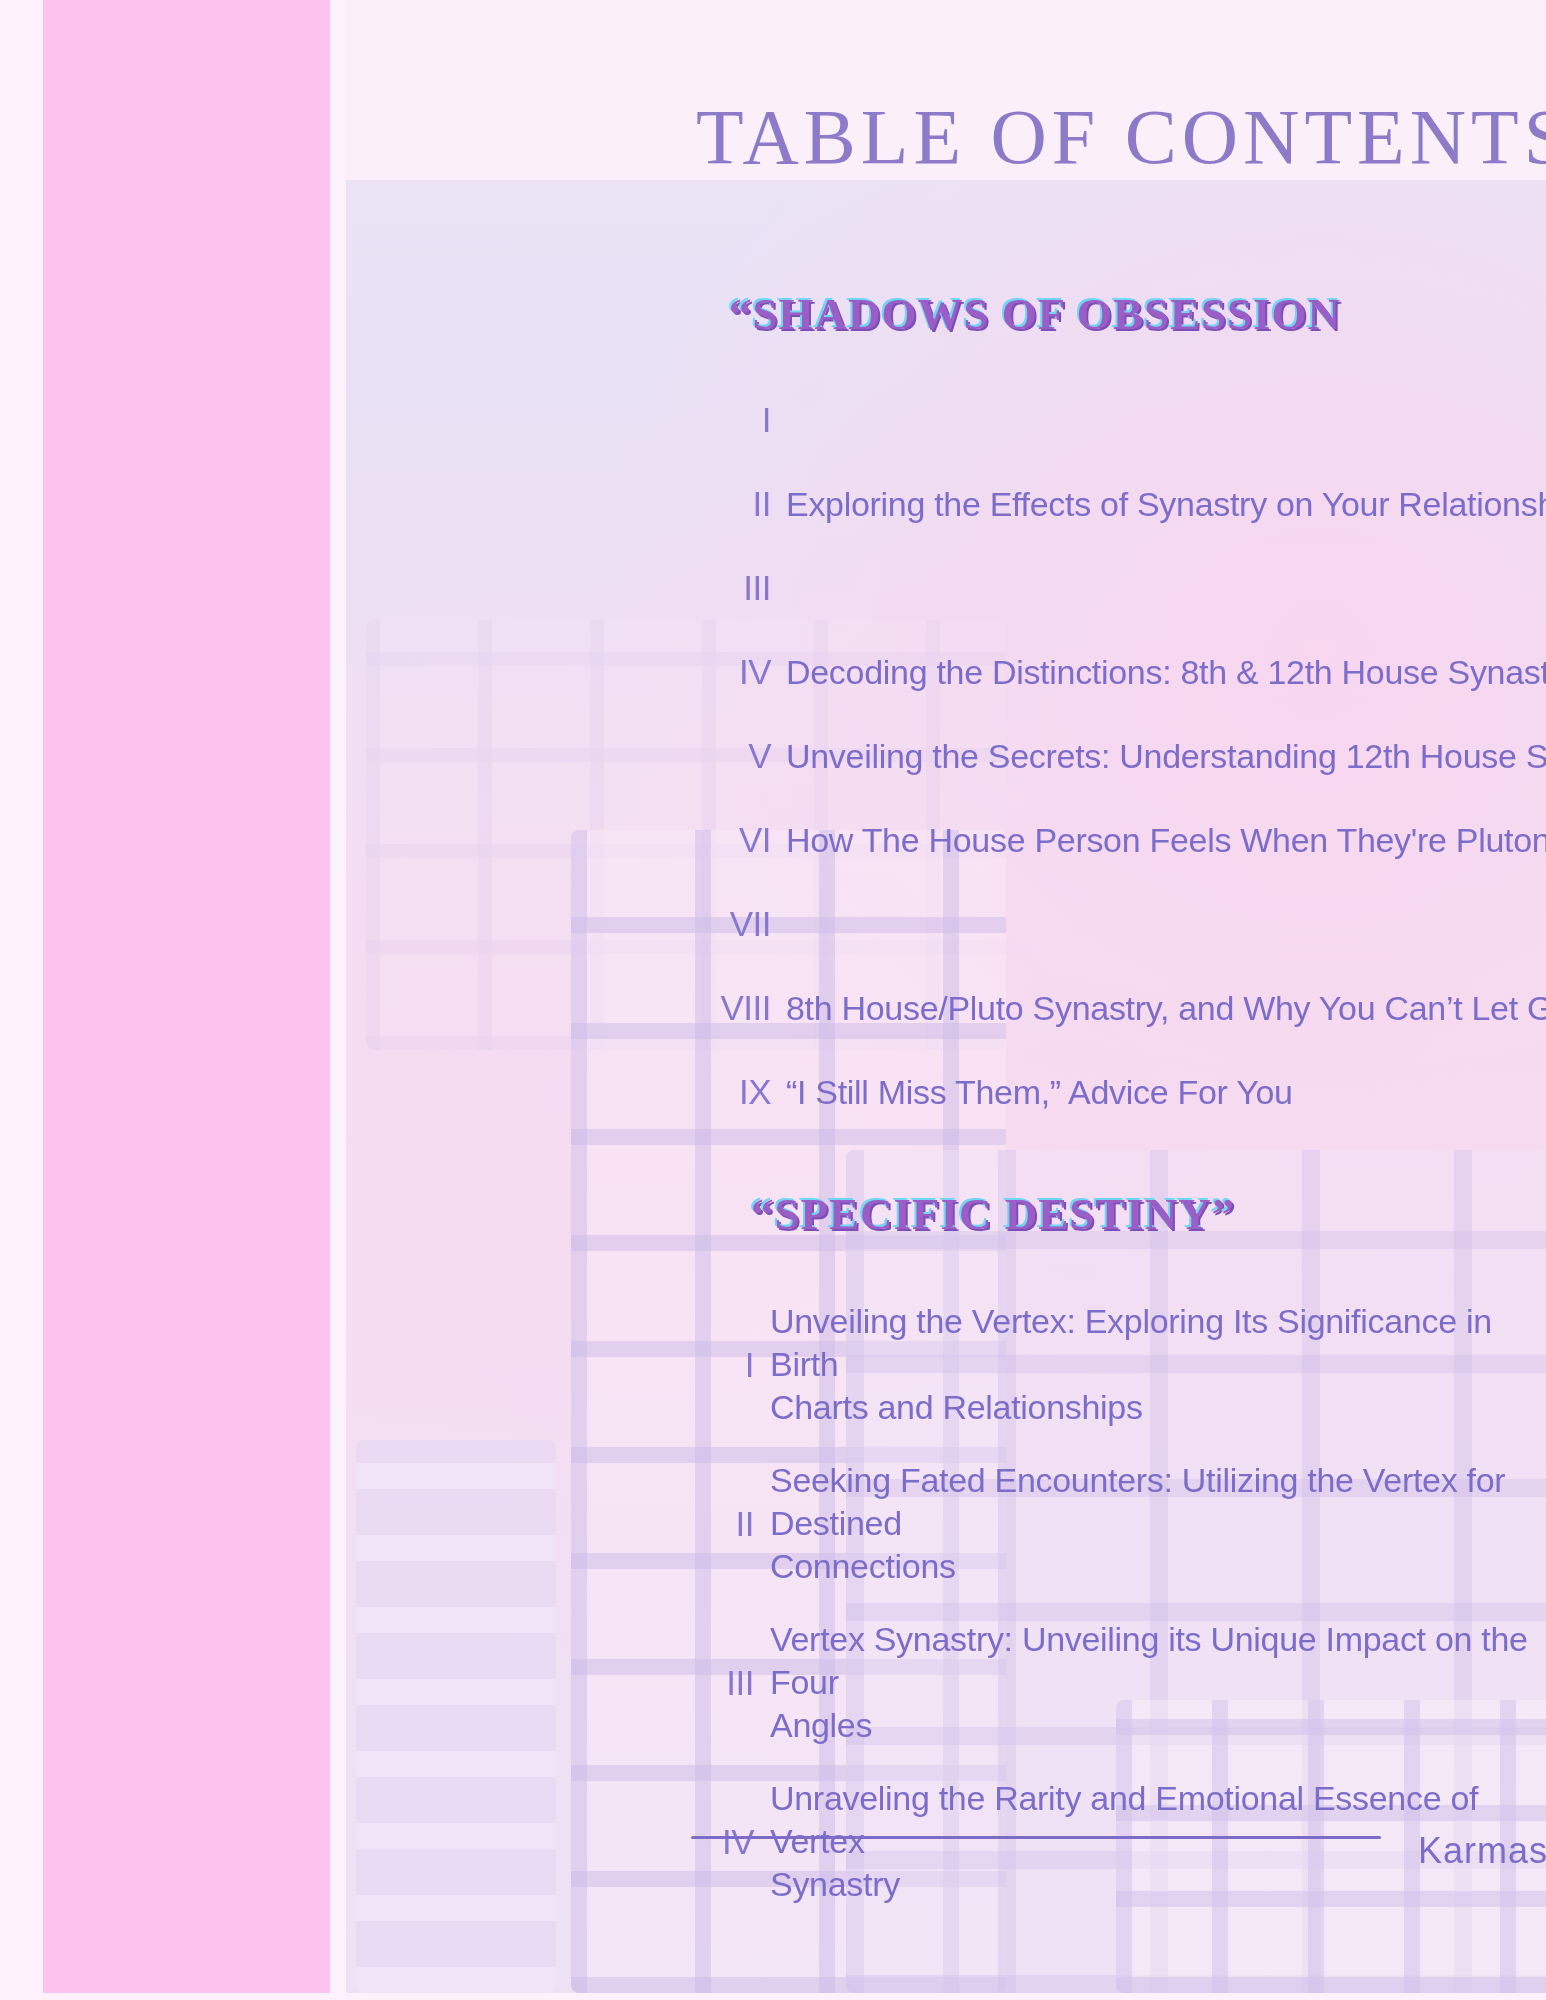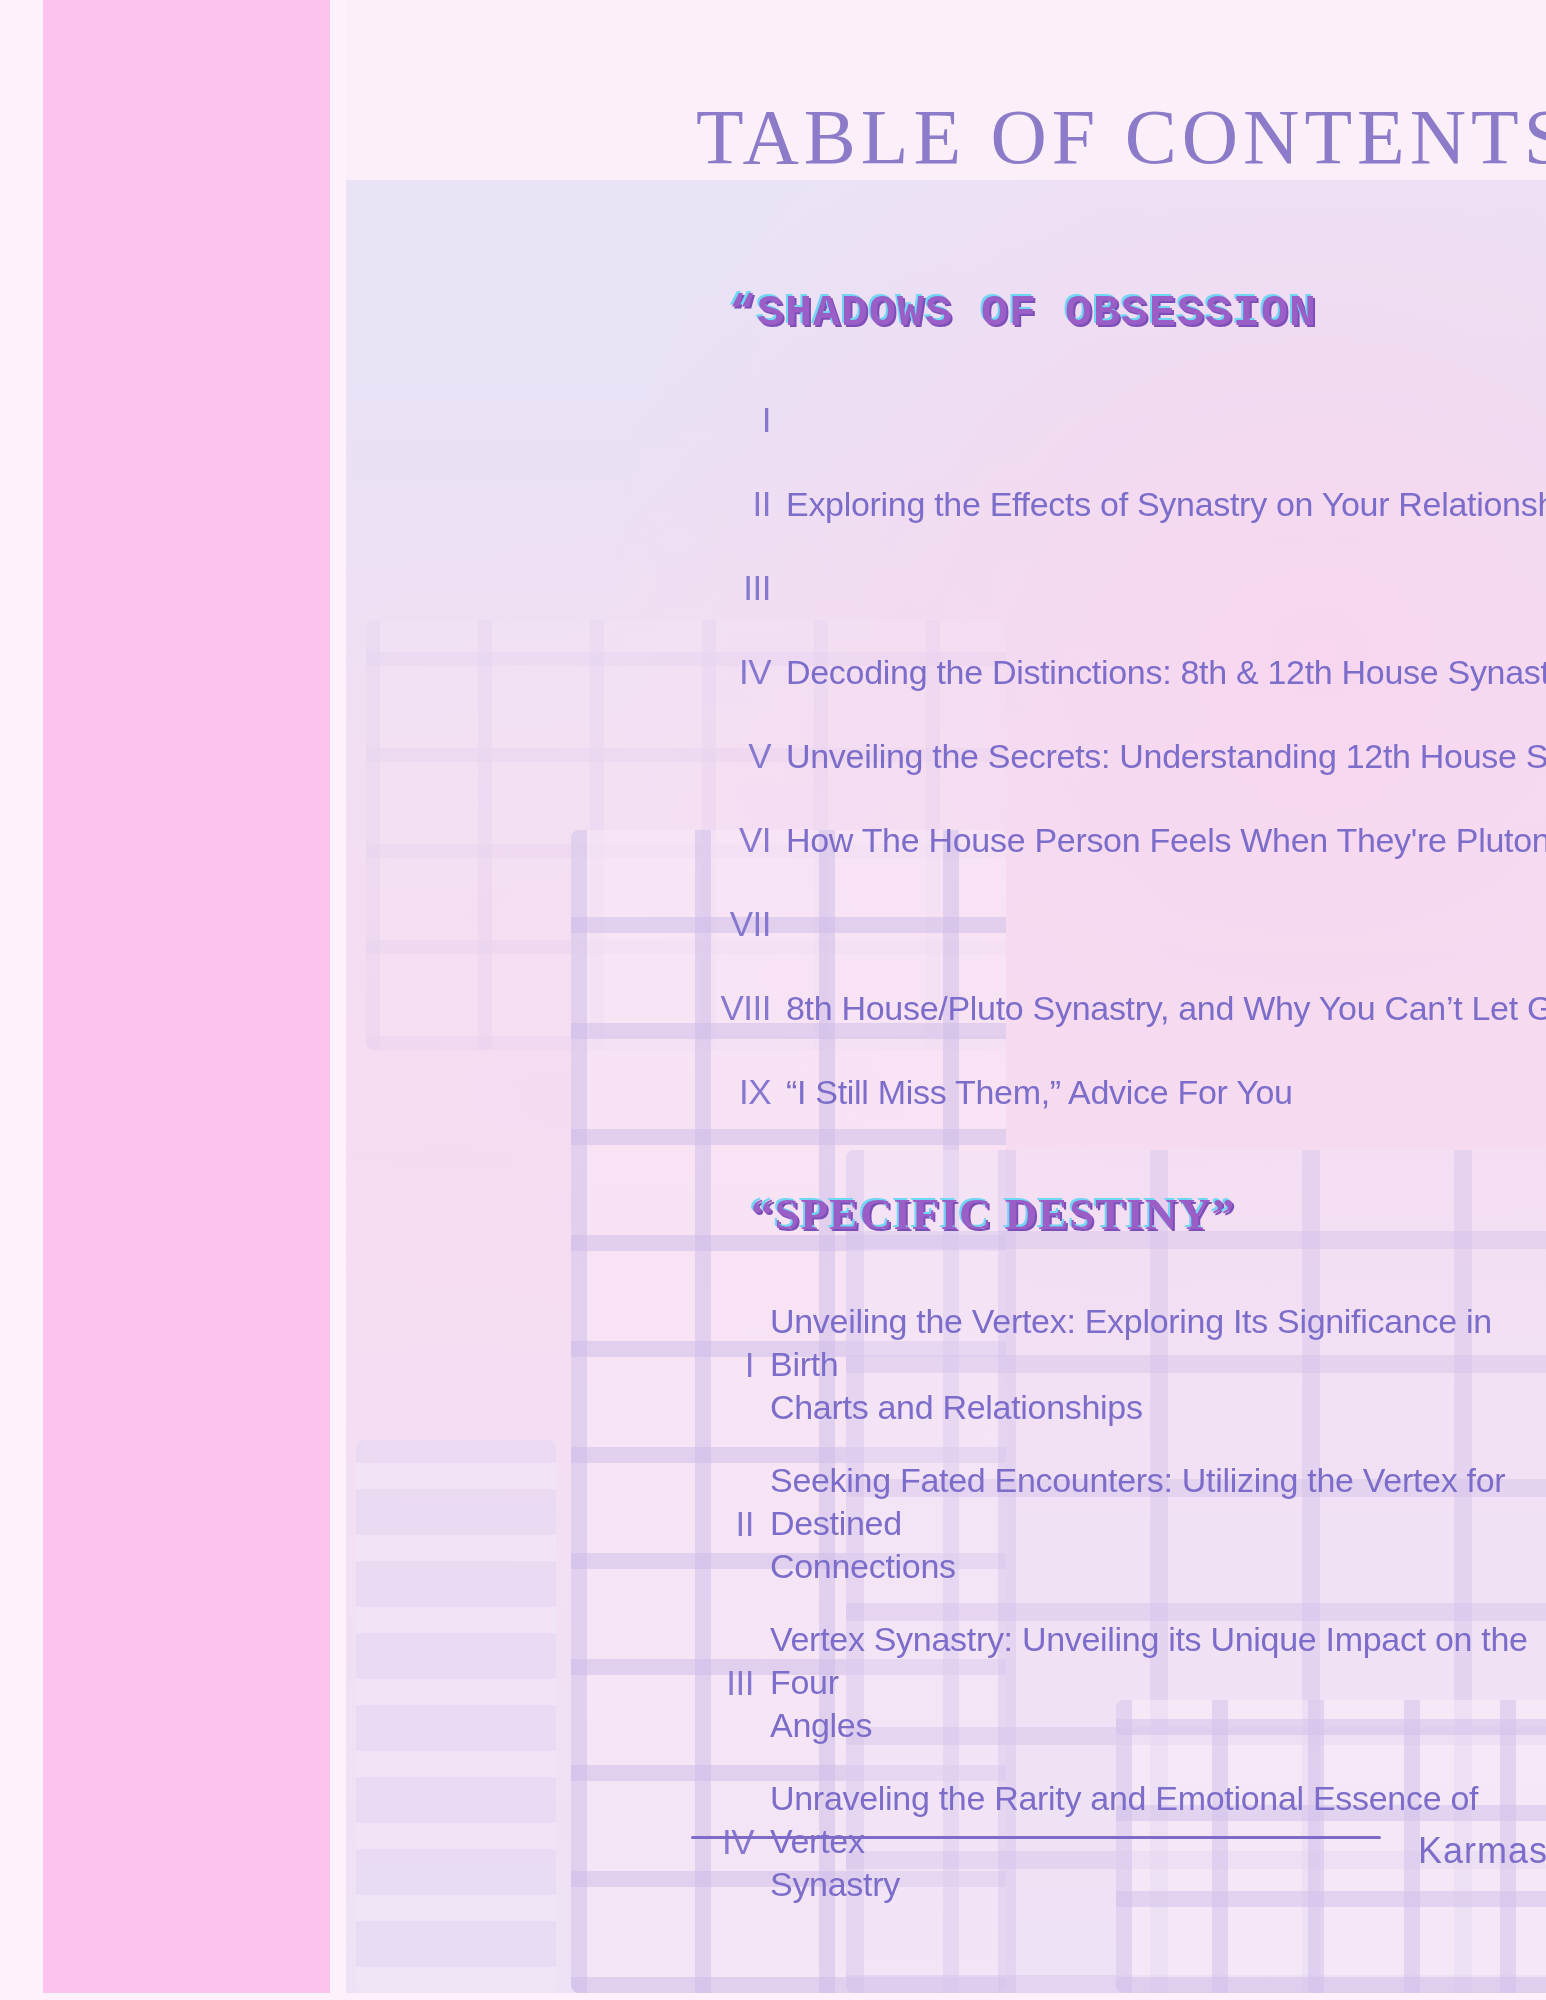--- a/index.html
+++ b/index.html
@@ -65,21 +65,21 @@
     position:absolute;left:350px;top:92px;margin:0;
     font-family:"Liberation Serif",serif;font-weight:400;
     font-size:78px;letter-spacing:5px;color:#8B7BC8;white-space:nowrap;
   }
   .section-heading{
     position:absolute;margin:0;
     font-family:"Liberation Serif",serif;font-weight:700;
     font-size:45px;letter-spacing:1px;color:#9B5EC7;white-space:nowrap;
     text-shadow:-2px -2px 0 #6FD6F3, 2px 2px 0 #7C4FB8;
   }
-  .heading-1{left:383px;top:288px;font-family:Liberation Mono, monospace;}
+  .heading-1{left:383px;top:288px;}
   .heading-2{left:405px;top:1188px;}
 
   ol.toc{list-style:none;margin:0;padding:0;position:absolute;}
   .toc .row{display:flex;}
   .toc-1{left:352px;top:398px;}
   .toc-1 .row{height:44px;margin-bottom:40px;align-items:center;}
   .toc-1 .num{width:73px;text-align:right;}
   .toc-1 .ttl{margin-left:15px;white-space:nowrap;}
   .toc-2{left:352px;top:1300px;}
   .toc-2 .row{min-height:86px;margin-bottom:30px;align-items:center;}

